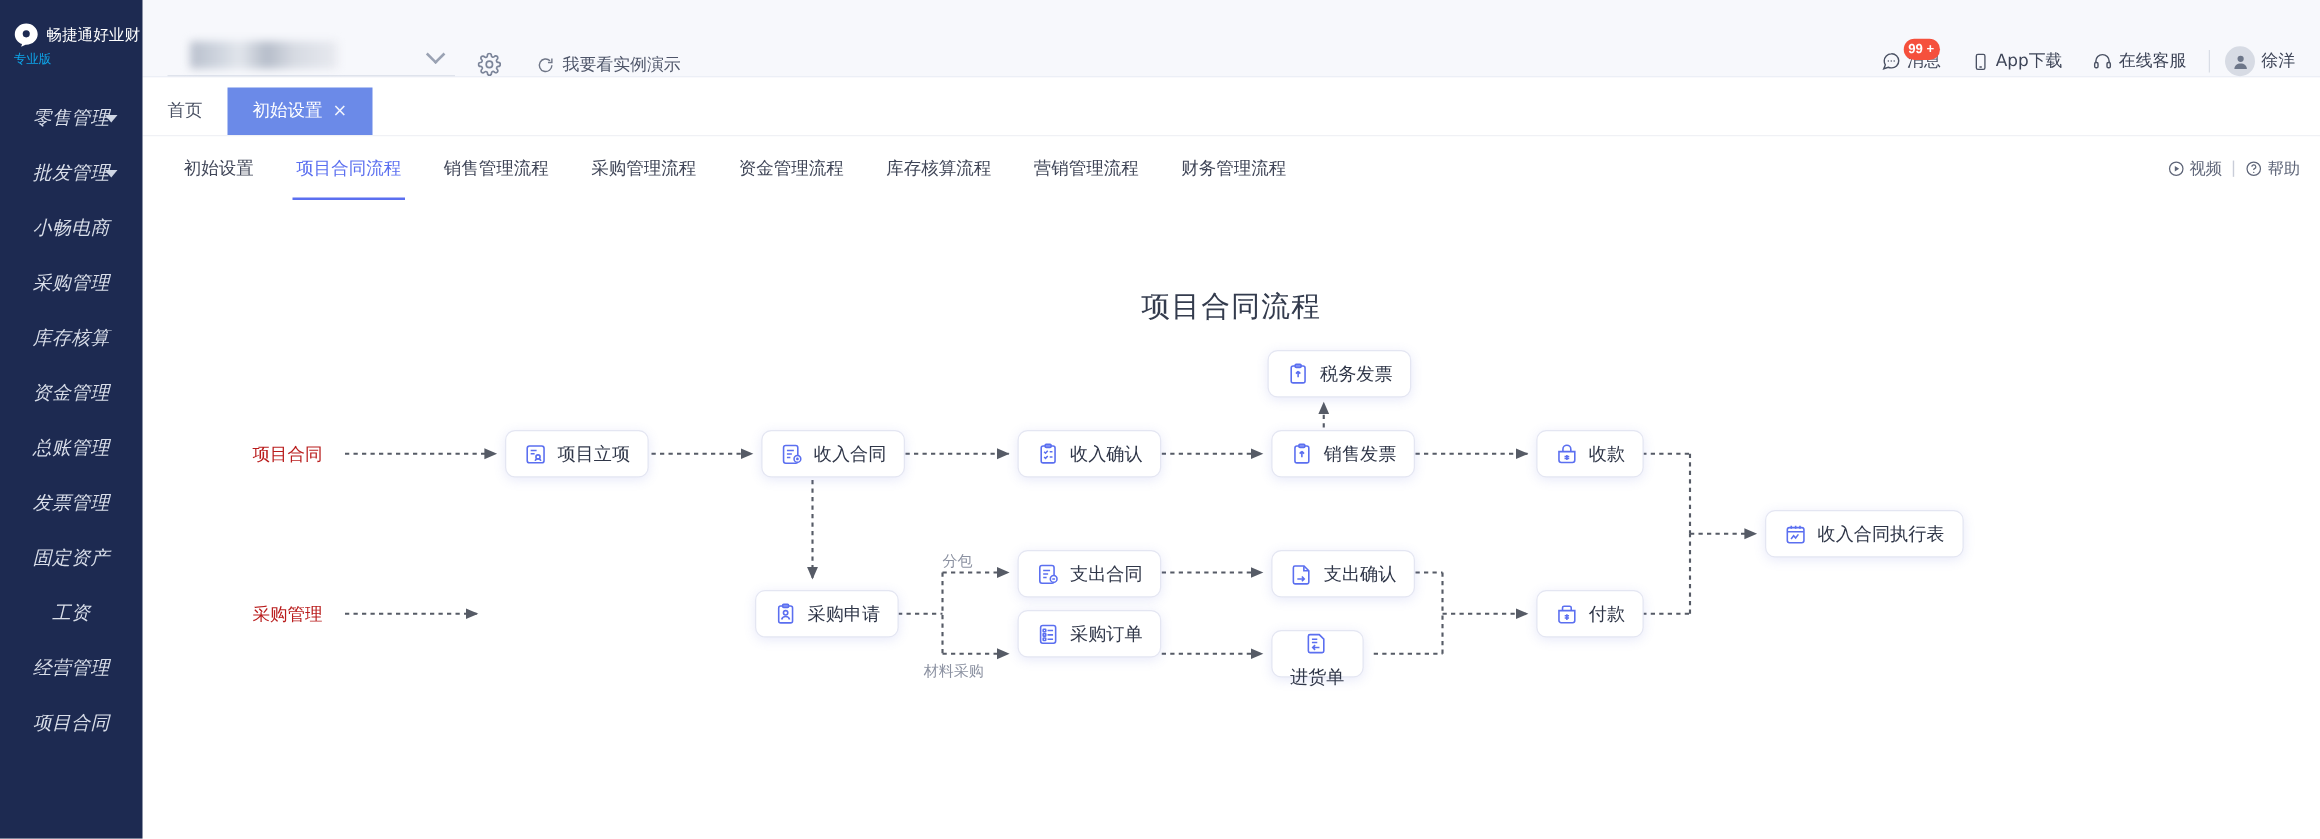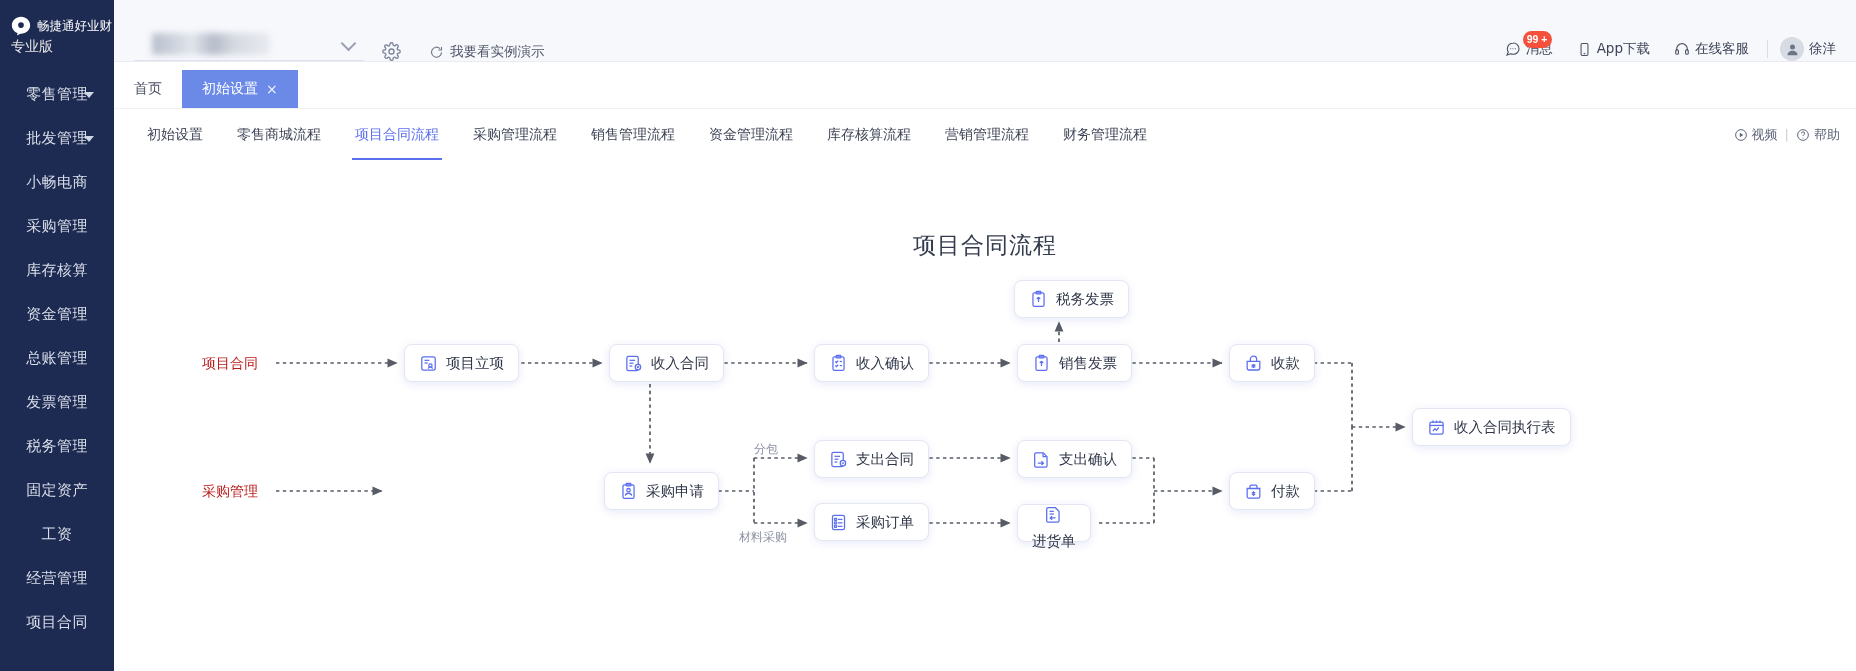--- a/index.html
+++ b/index.html
@@ -20,30 +20,30 @@
   .brand {
     height: 62px; padding: 9px 0 0 10px; color:#fff;
     display:flex; flex-direction:column; justify-content:center;
   }
   .brand-row { display:flex; align-items:center; gap:5px; }
   .brand-logo { width:22px; height:22px; flex:none; }
   .brand-name {
     font-size: 12.5px; color:#ffffff; white-space:nowrap; letter-spacing:0px;
     font-family:"DejaVu Sans", sans-serif;
   }
-  .brand-sub { font-size: 14px; color:#e5e5e5; margin-top:1px; padding-left:1px;
+  .brand-sub { font-size: 10px; color:#0ea5e9; margin-top:1px; padding-left:1px;
     font-family:"DejaVu Sans", sans-serif; }
 
   .nav { margin-top: 10px; }
   .nav-item {
     height: 44px; display:flex; align-items:center; justify-content:center;
     color:#d9dee9; font-size:15px; cursor:pointer; position:relative;
     font-family:"DejaVu Sans", sans-serif;
   }
-  .nav-label { letter-spacing:0.4px; }
+  .nav-label { letter-spacing:0.4px;font-style:italic; }
   .caret {
     position:absolute; right:20px; top:50%; margin-top:-2px;
     width:0;height:0;border-left:5px solid transparent;border-right:5px solid transparent;
     border-top:6px solid #cfd6e4;
   }
 
   
   .topbar {
     position:absolute; left:114px; top:0; right:0; height:62px;
     background:#f7f8fc; border-bottom:1px solid #e9ecf3;
@@ -193,23 +193,20 @@
           <span class="nav-label">库存核算</span>
         </div>
       <div class="nav-item">
           <span class="nav-label">资金管理</span>
         </div>
       <div class="nav-item">
           <span class="nav-label">总账管理</span>
         </div>
       <div class="nav-item">
           <span class="nav-label">发票管理</span>
-        </div>
-      <div class="nav-item">
-          <span class="nav-label">税务管理</span>
         </div>
       <div class="nav-item">
           <span class="nav-label">固定资产</span>
         </div>
       <div class="nav-item">
           <span class="nav-label">工资</span>
         </div>
       <div class="nav-item">
           <span class="nav-label">经营管理</span>
         </div>
@@ -289,31 +286,28 @@
     <div class="tab active">
       <span>初始设置</span>
       <span class="tab-x">×</span>
     </div>
   </div>
 
   <div class="subtabs">
     <div class="stab">
         <span>初始设置</span>
       </div>
-    <div class="stab">
-        <span>零售商城流程</span>
-      </div>
     <div class="stab active">
         <span>项目合同流程</span>
       </div>
     <div class="stab">
+        <span>销售管理流程</span>
+      </div>
+    <div class="stab">
         <span>采购管理流程</span>
-      </div>
-    <div class="stab">
-        <span>销售管理流程</span>
       </div>
     <div class="stab">
         <span>资金管理流程</span>
       </div>
     <div class="stab">
         <span>库存核算流程</span>
       </div>
     <div class="stab">
         <span>营销管理流程</span>
       </div>
@@ -498,21 +492,21 @@
     <div class="node" style="left:490px; top:312px;">
       <svg class="ico" viewBox="0 0 24 24" fill="none" stroke="#5b6ff0" stroke-width="1.6">
         <rect x="5" y="3.6" width="14" height="17" rx="2"></rect>
           <rect x="9" y="1.8" width="6" height="3.2" rx="1"></rect>
         <circle cx="12" cy="10.4" r="2.2"></circle>
           <path d="M8 17.2c.5-2 2-3 4-3s3.5 1 4 3"></path>
       </svg>
       <span>采购申请</span>
     </div>
 
-    <div class="node" style="left:700px; top:343px;">
+    <div class="node" style="left:700px; top:328px;">
       <svg class="ico" viewBox="0 0 24 24" fill="none" stroke="#5b6ff0" stroke-width="1.6">
         <rect x="4.4" y="3" width="15.2" height="18" rx="2.2"></rect>
         <rect x="7" y="6.8" width="2.6" height="2.6" rx=".5"></rect>
           <line x1="11.4" y1="8.1" x2="17" y2="8.1"></line>
         <rect x="7" y="11.2" width="2.6" height="2.6" rx=".5"></rect>
           <line x1="11.4" y1="12.5" x2="17" y2="12.5"></line>
         <rect x="7" y="15.6" width="2.6" height="2.6" rx=".5"></rect>
           <line x1="11.4" y1="16.9" x2="17" y2="16.9"></line>
       </svg>
       <span>采购订单</span>

